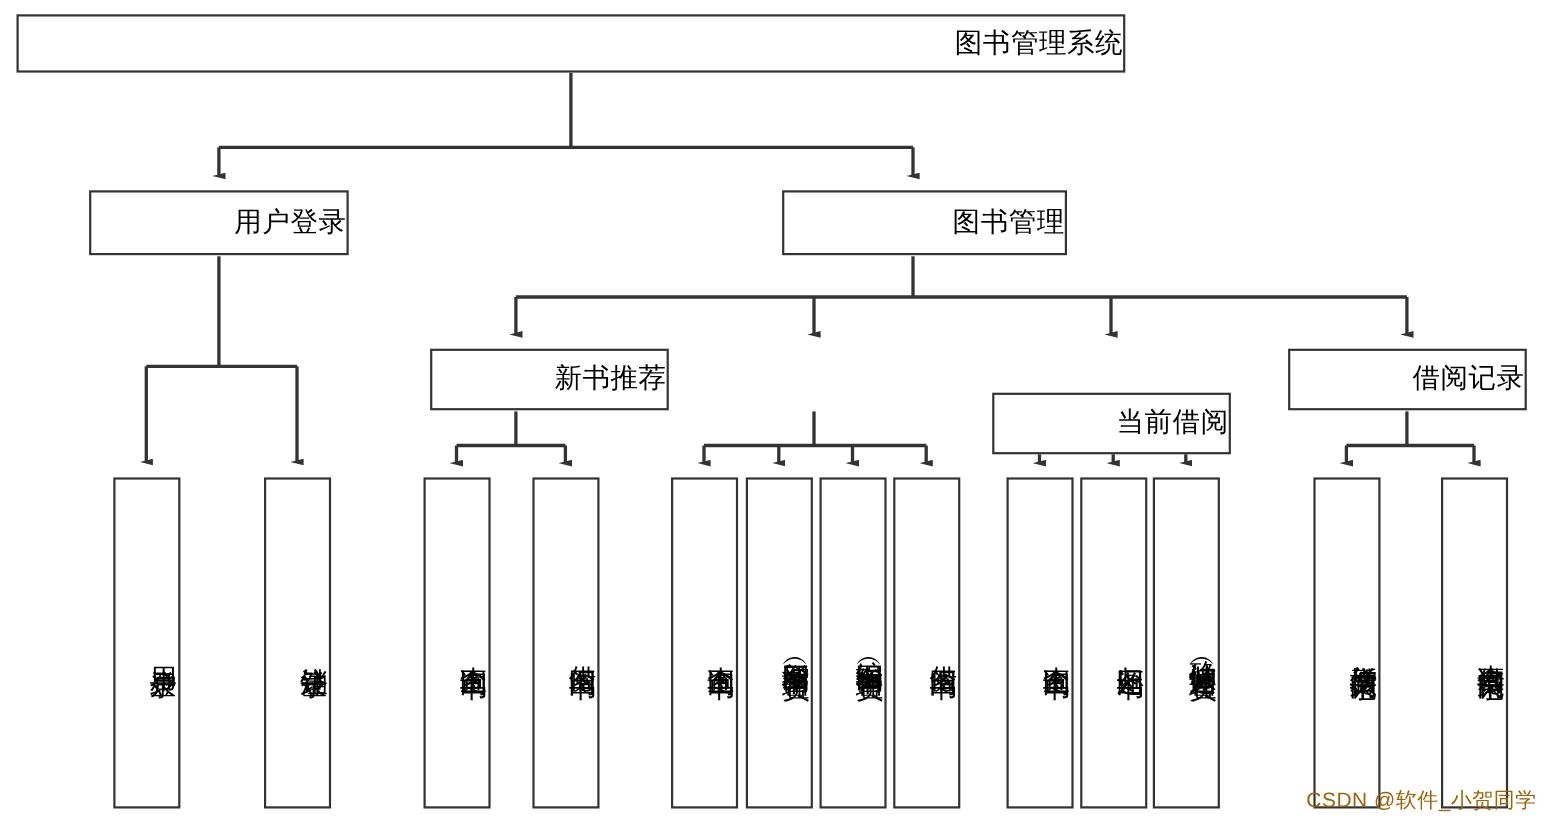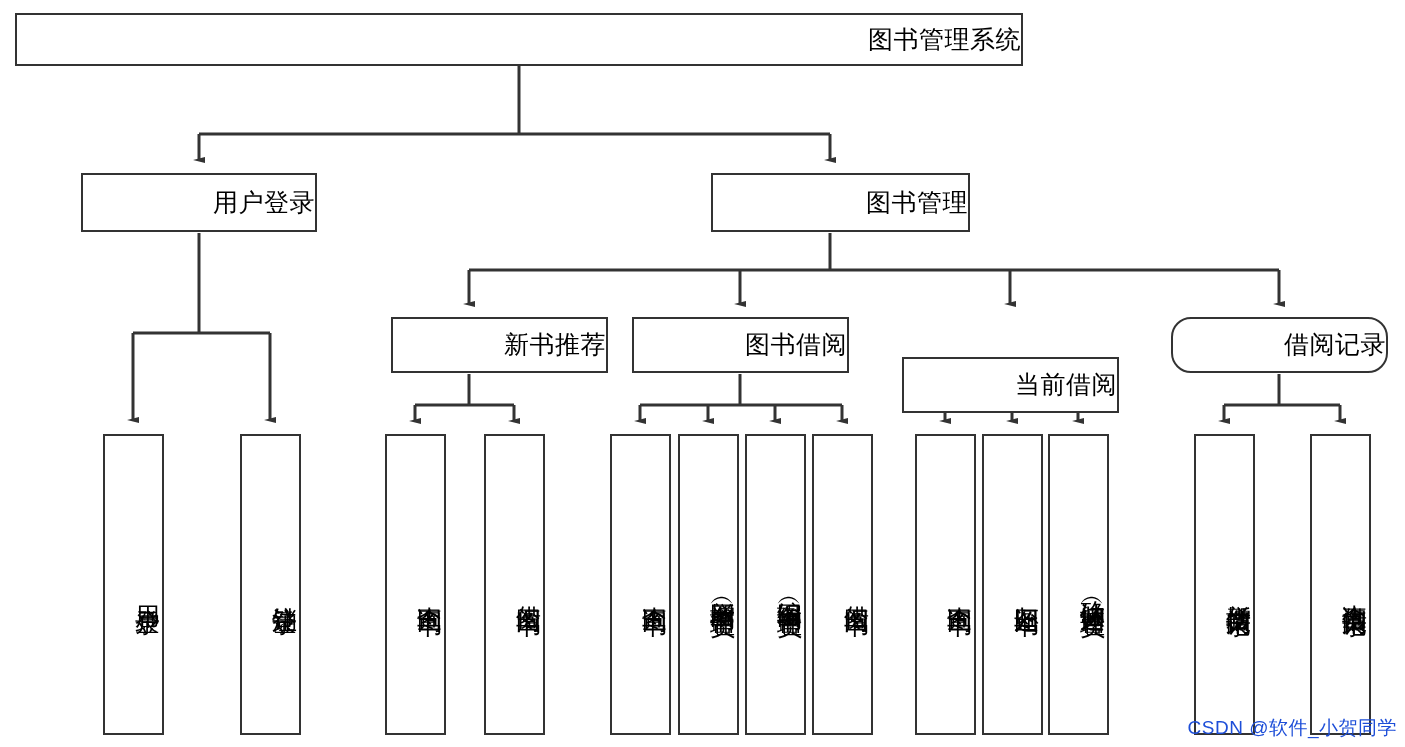--- a/index.html
+++ b/index.html
@@ -55,21 +55,21 @@
     align-items: flex-start;
   }
   .node-label {
     display: block;
   }
   .watermark {
     position: absolute;
     right: 8px;
     bottom: 6px;
     font-size: 19px;
-    color: #1d4ed8;
+    color: #a16207;
     letter-spacing: 0.5px;
     white-space: nowrap;
     user-select: none;
   }
 </style>
 </head>
 <body>
 
 <div id="canvas">
 
@@ -130,27 +130,24 @@
   <div class="node horiz" style="left:81px; top:173px; width:236px; height:59px;">
     <span class="node-label">用户登录</span>
   </div>
   <div class="node horiz" style="left:711px; top:173px; width:259px; height:59px;">
     <span class="node-label">图书管理</span>
   </div>
 
   <div class="node horiz" style="left:361px; top:317px; width:217px; height:56px;margin-left:30px;">
     <span class="node-label">新书推荐</span>
   </div>
-  <div class="node horiz" style="left:632px; top:317px; width:217px; height:56px;">
-    <span class="node-label">图书借阅</span>
-  </div>
   <div class="node horiz" style="left:902px; top:317px; width:217px; height:56px;margin-top:40px;">
     <span class="node-label">当前借阅</span>
   </div>
-  <div class="node horiz" style="left:1171px; top:317px; width:217px; height:56px;border-radius:20px;">
+  <div class="node horiz" style="left:1171px; top:317px; width:217px; height:56px;">
     <span class="node-label">借阅记录</span>
   </div>
 
   <div class="node vert" style="left:103px; top:434px; width:61px; height:301px;">
     <span class="node-label">用户登录</span>
   </div>
   <div class="node vert" style="left:240px; top:434px; width:61px; height:301px;">
     <span class="node-label">注销登录</span>
   </div>
 

